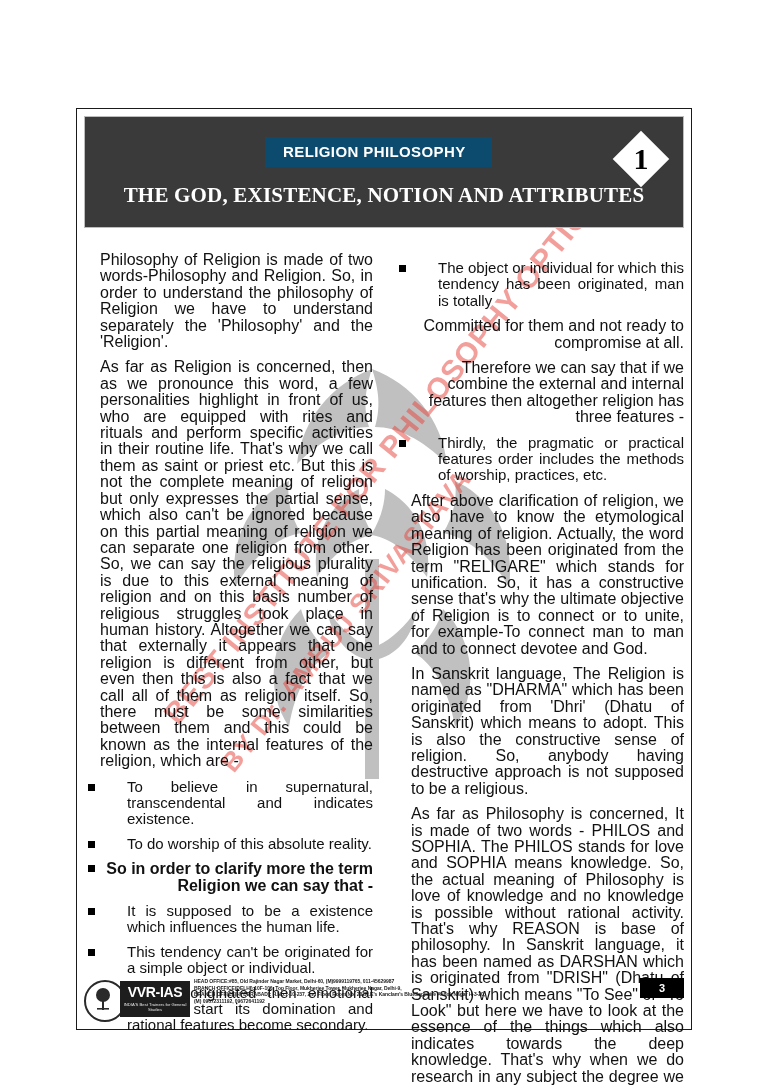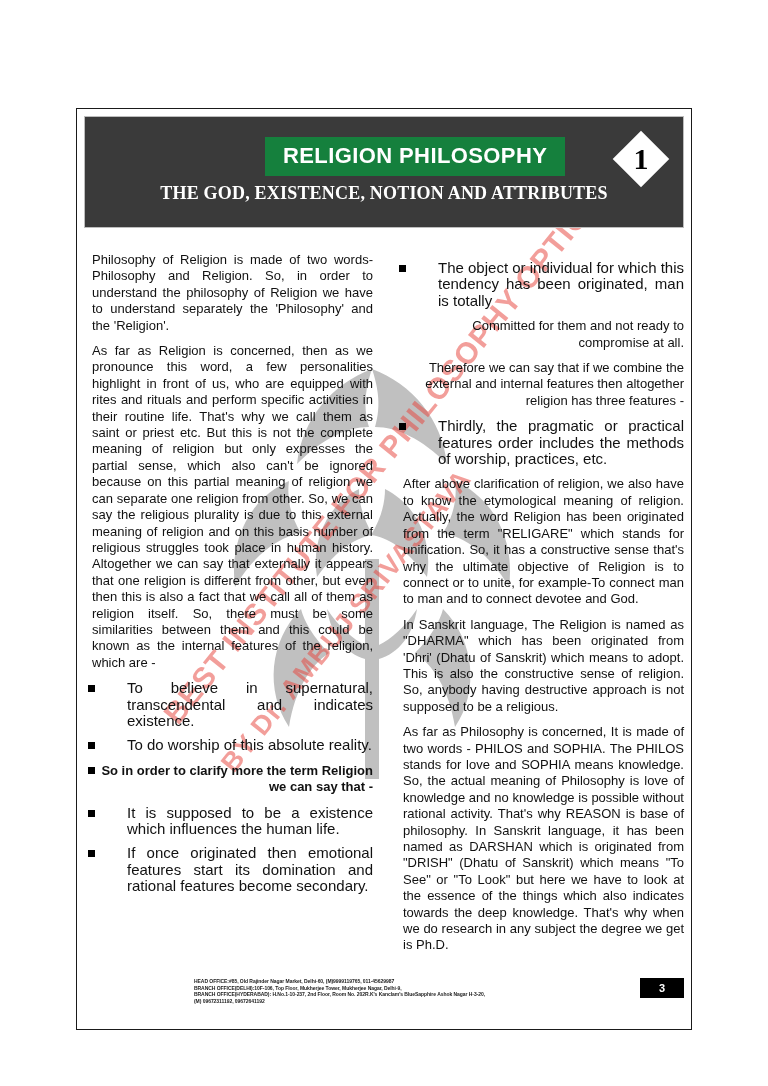--- a/index.html
+++ b/index.html
@@ -87,26 +87,26 @@
     width: 600px;
     height: 112px;
     background: #3a3a3a;
     border: 1px solid #bdbdbd;
     box-sizing: border-box;
   }
   .header-title-box {
     position: absolute;
     left: 180px;
     top: 20px;
-    background: #15803d;
+    background: #0c4a6e;
     color: #ffffff;
-    font-size: 22px;
+    font-size: 15px;
     font-weight: bold;
     letter-spacing: 0.4px;
-    padding: 6px 18px 7px 18px;
+    padding: 6px 26px 7px 18px;
     font-family: "Liberation Sans", sans-serif;
   }
   .header-badge {
     position: absolute;
     right: 14px;
     top: 14px;
     width: 56px;
     height: 56px;
   }
   .header-badge .diamond {
@@ -131,42 +131,42 @@
     font-weight: bold;
     font-family: "Liberation Serif", serif;
   }
   .header-subtitle {
     position: absolute;
     left: 0;
     right: 0;
     top: 66px;
     text-align: center;
     color: #ffffff;
-    font-size: 18px;
+    font-size: 21px;
     font-weight: bold;
     font-family: "Liberation Serif", serif;
     letter-spacing: 0.2px;
   }
   
   .columns {
     position: absolute;
     left: 84px;
     top: 252px;
     width: 600px;
     height: 718px;
     display: flex;
     gap: 22px;
   }
   .col {
     width: 289px;
     position: relative;
   }
   .col p {
-    margin: 0 0 9px 8px;
-    font-size: 13px;
+    margin: 0 0 9px 16px;
+    font-size: 16px;
     line-height: 16.4px;
     text-align: justify;
     color: #111111;
     font-family: "Liberation Sans", sans-serif;
   }
   .col p.nojust { text-align: right; }
   .col p.bolditalic {
     font-weight: bold;
   }
   ul.bullets {
@@ -337,21 +337,21 @@
       <p>As far as Religion is concerned, then as we pronounce this word, a few personalities highlight in front of us, who are equipped with rites and rituals and perform specific activities in their routine life. That's why we call them as saint or priest etc. But this is not the complete meaning of religion but only expresses the partial sense, which also can't be ignored because on this partial meaning of religion we can separate one religion from other. So, we can say the religious plurality is due to this external meaning of religion and on this basis number of religious struggles took place in human history. Altogether we can say that externally it appears that one religion is different from other, but even then this is also a fact that we call all of them as religion itself. So, there must be some similarities between them and this could be known as the internal features of the religion, which are -</p>
       <ul class="bullets">
         <li><span class="sq"></span><span>To believe in supernatural, transcendental and indicates existence.</span></li>
         <li><span class="sq"></span><span>To do worship of this absolute reality.</span></li>
         <li><span class="sq"></span></li>
         <li><span class="sq"></span></li>
       </ul>
       <p class="bolditalic nojust">So in order to clarify more the term Religion we can say that -</p>
       <ul class="bullets">
         <li><span class="sq"></span><span>It is supposed to be a existence which influences the human life.</span></li>
-        <li><span class="sq"></span></li>
+        <li><span class="sq"></span><span>This tendency can't be originated for a simple object or individual.</span></li>
         <li><span class="sq"></span><span>If once originated then emotional features start its domination and rational features become secondary.</span></li>
       </ul>
     </div>
 
     <div class="col">
       <ul class="bullets">
         <li><span class="sq"></span><span>The object or individual for which this tendency has been originated, man is totally</span></li>
       </ul>
       <p class="nojust">Committed for them and not ready to compromise at all.</p>
       <p class="nojust">Therefore we can say that if we combine the external and internal features then altogether religion has three features -</p>
@@ -360,20 +360,35 @@
         <li><span class="sq"></span><span>Thirdly, the pragmatic or practical features order includes the methods of worship, practices, etc.</span></li>
       </ul>
       <p>After above clarification of religion, we also have to know the etymological meaning of religion. Actually, the word Religion has been originated from the term "RELIGARE" which stands for unification. So, it has a constructive sense that's why the ultimate objective of Religion is to connect or to unite, for example-To connect man to man and to connect devotee and God.</p>
       <p>In Sanskrit language, The Religion is named as "DHARMA" which has been originated from 'Dhri' (Dhatu of Sanskrit) which means to adopt. This is also the constructive sense of religion. So, anybody having destructive approach is not supposed to be a religious.</p>
       <p>As far as Philosophy is concerned, It is made of two words - PHILOS and SOPHIA. The PHILOS stands for love and SOPHIA means knowledge. So, the actual meaning of Philosophy is love of knowledge and no knowledge is possible without rational activity. That's why REASON is base of philosophy. In Sanskrit language, it has been named as DARSHAN which is originated from "DRISH" (Dhatu of Sanskrit) which means "To See" or "To Look" but here we have to look at the essence of the things which also indicates towards the deep knowledge. That's why when we do research in any subject the degree we get is Ph.D.</p>
     </div>
 
   </div>
 
   <div class="footer">
+    <div class="footer-logo">
+      <div class="logo-circle">
+        <svg class="logo-tree" viewBox="0 0 20 24" xmlns="http://www.w3.org/2000/svg">
+          <g fill="#2a2a2a">
+            <circle cx="10" cy="8" r="7"></circle>
+            <rect x="9" y="13" width="2" height="10"></rect>
+            <rect x="4" y="21" width="12" height="1.6"></rect>
+          </g>
+        </svg>
+      </div>
+      <div class="logo-name-box">
+        <div class="logo-name">VVR-IAS</div>
+        <div class="logo-tag">INDIA'S Best Trainers for General Studies</div>
+      </div>
+    </div>
     <div class="footer-address">
       <div>HEAD OFFICE:#85, Old Rajinder Nagar Market, Delhi-60, (M)9999119765, 011-45629987</div>
       <div>BRANCH OFFICE(DELHI):10F-106, Top Floor, Mukherjee Tower, Mukherjee Nagar, Delhi-9,</div>
       <div>BRANCH OFFICE(HYDERABAD): H.No.1-10-237, 2nd Floor, Room No. 202R.K's Kanclam's BlueSapphire Ashok Nagar H-3-20,</div>
       <div>(M) 09672311192, 09672641192</div>
     </div>
     <div class="page-number">
       <span>3</span>
     </div>
   </div>

